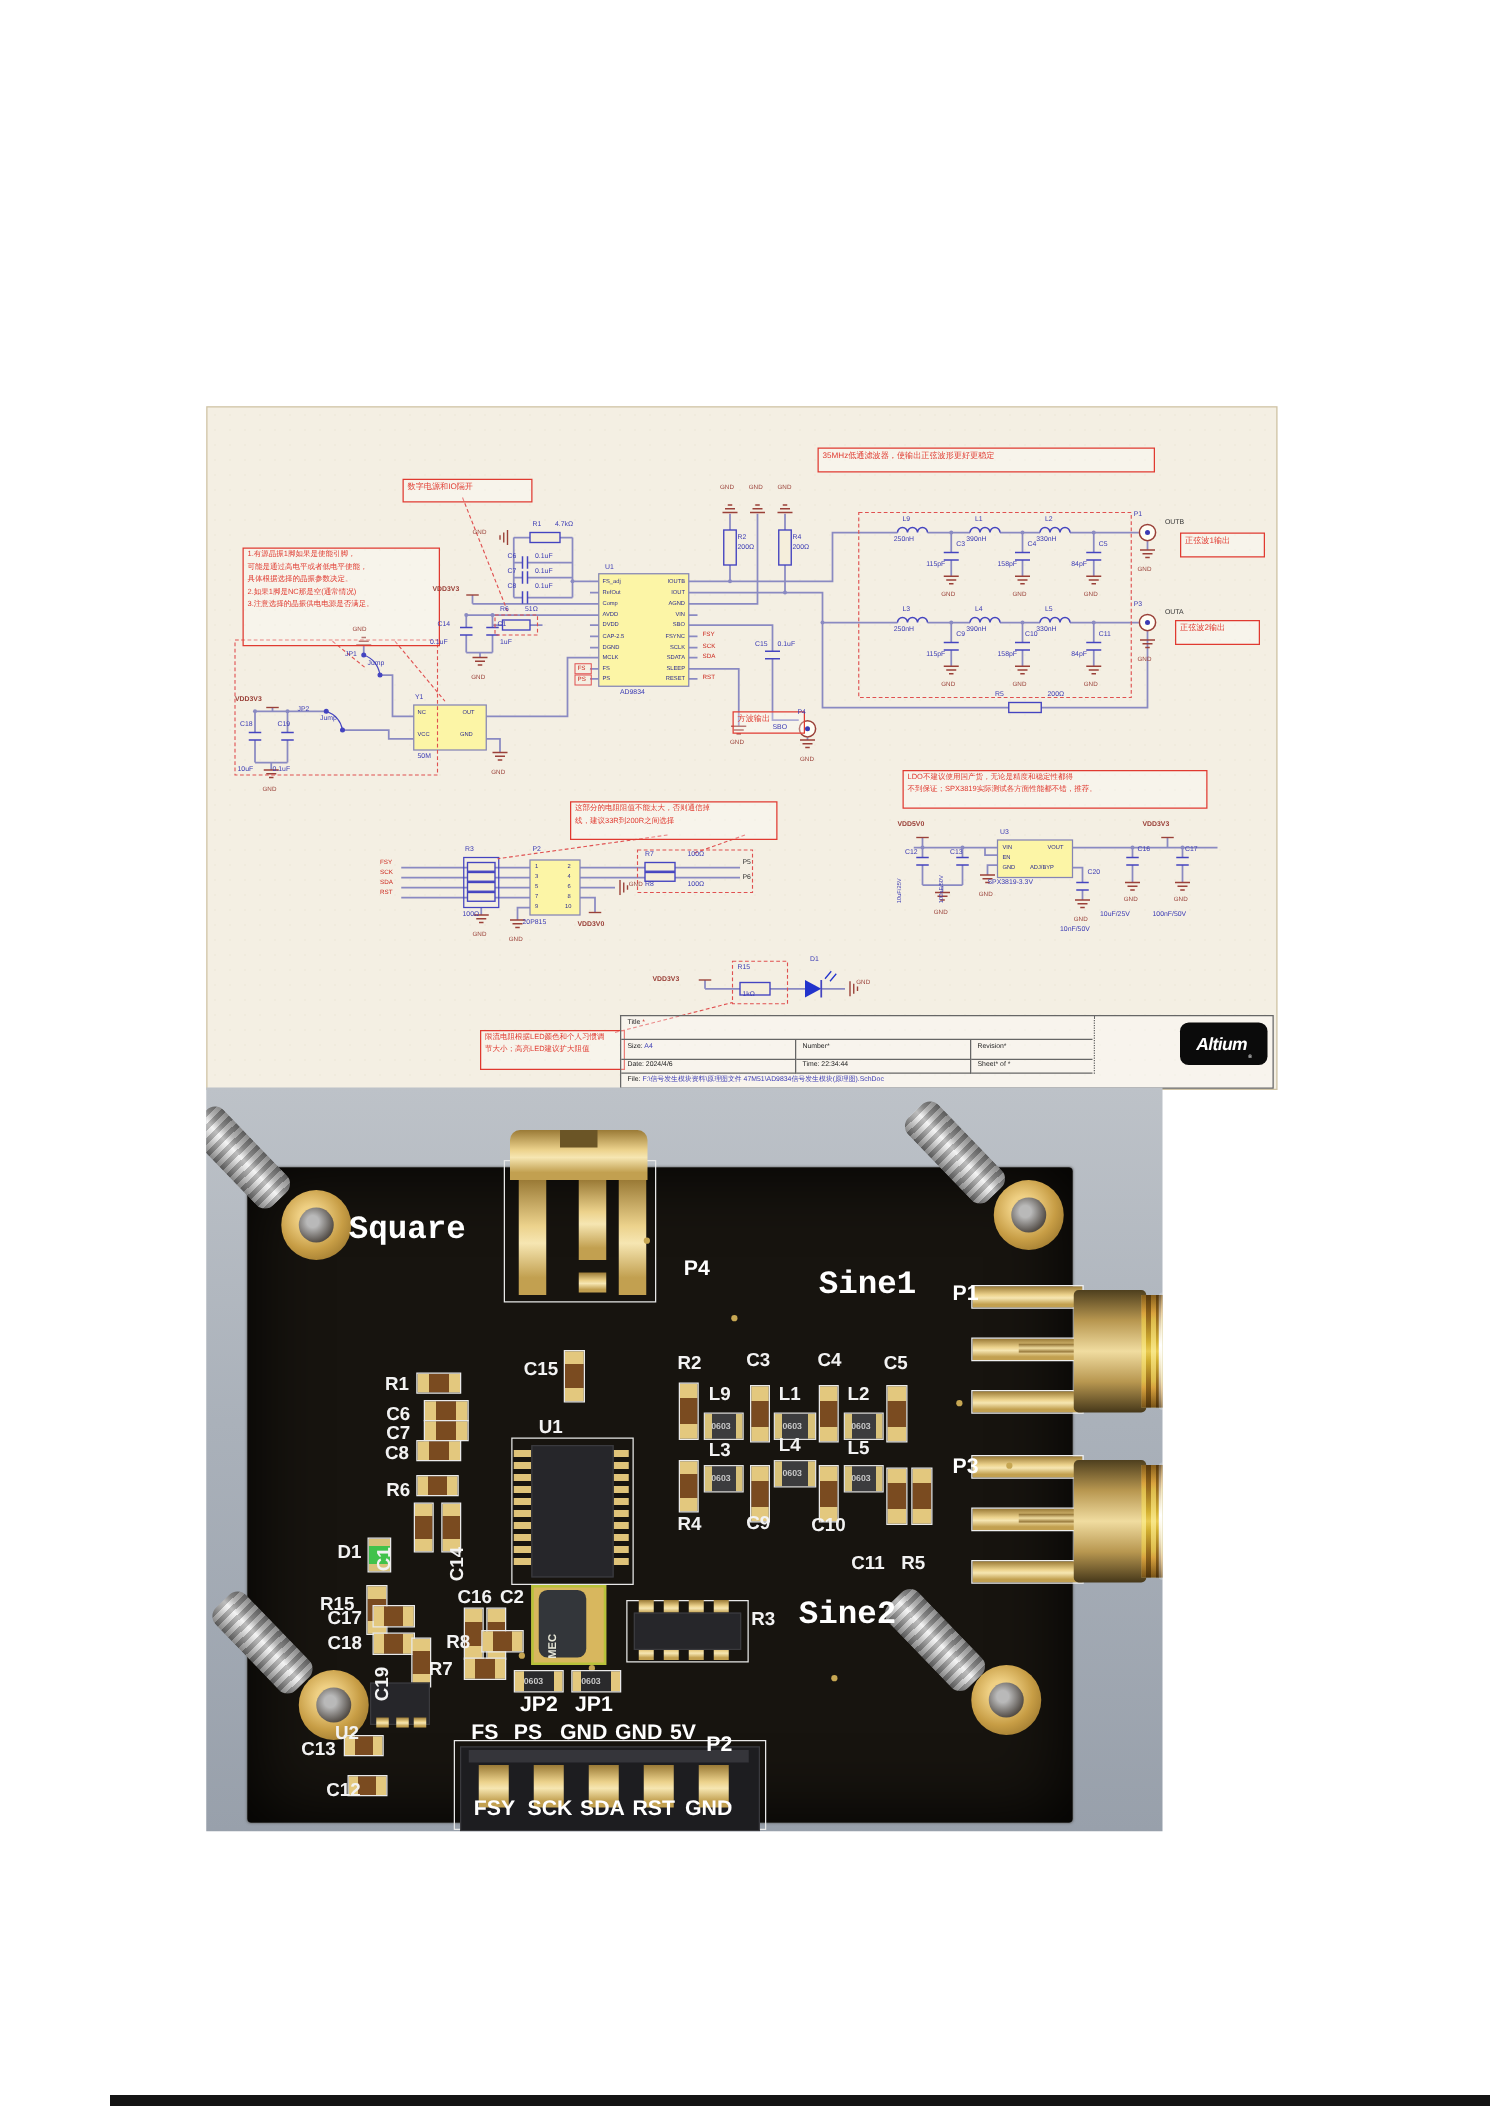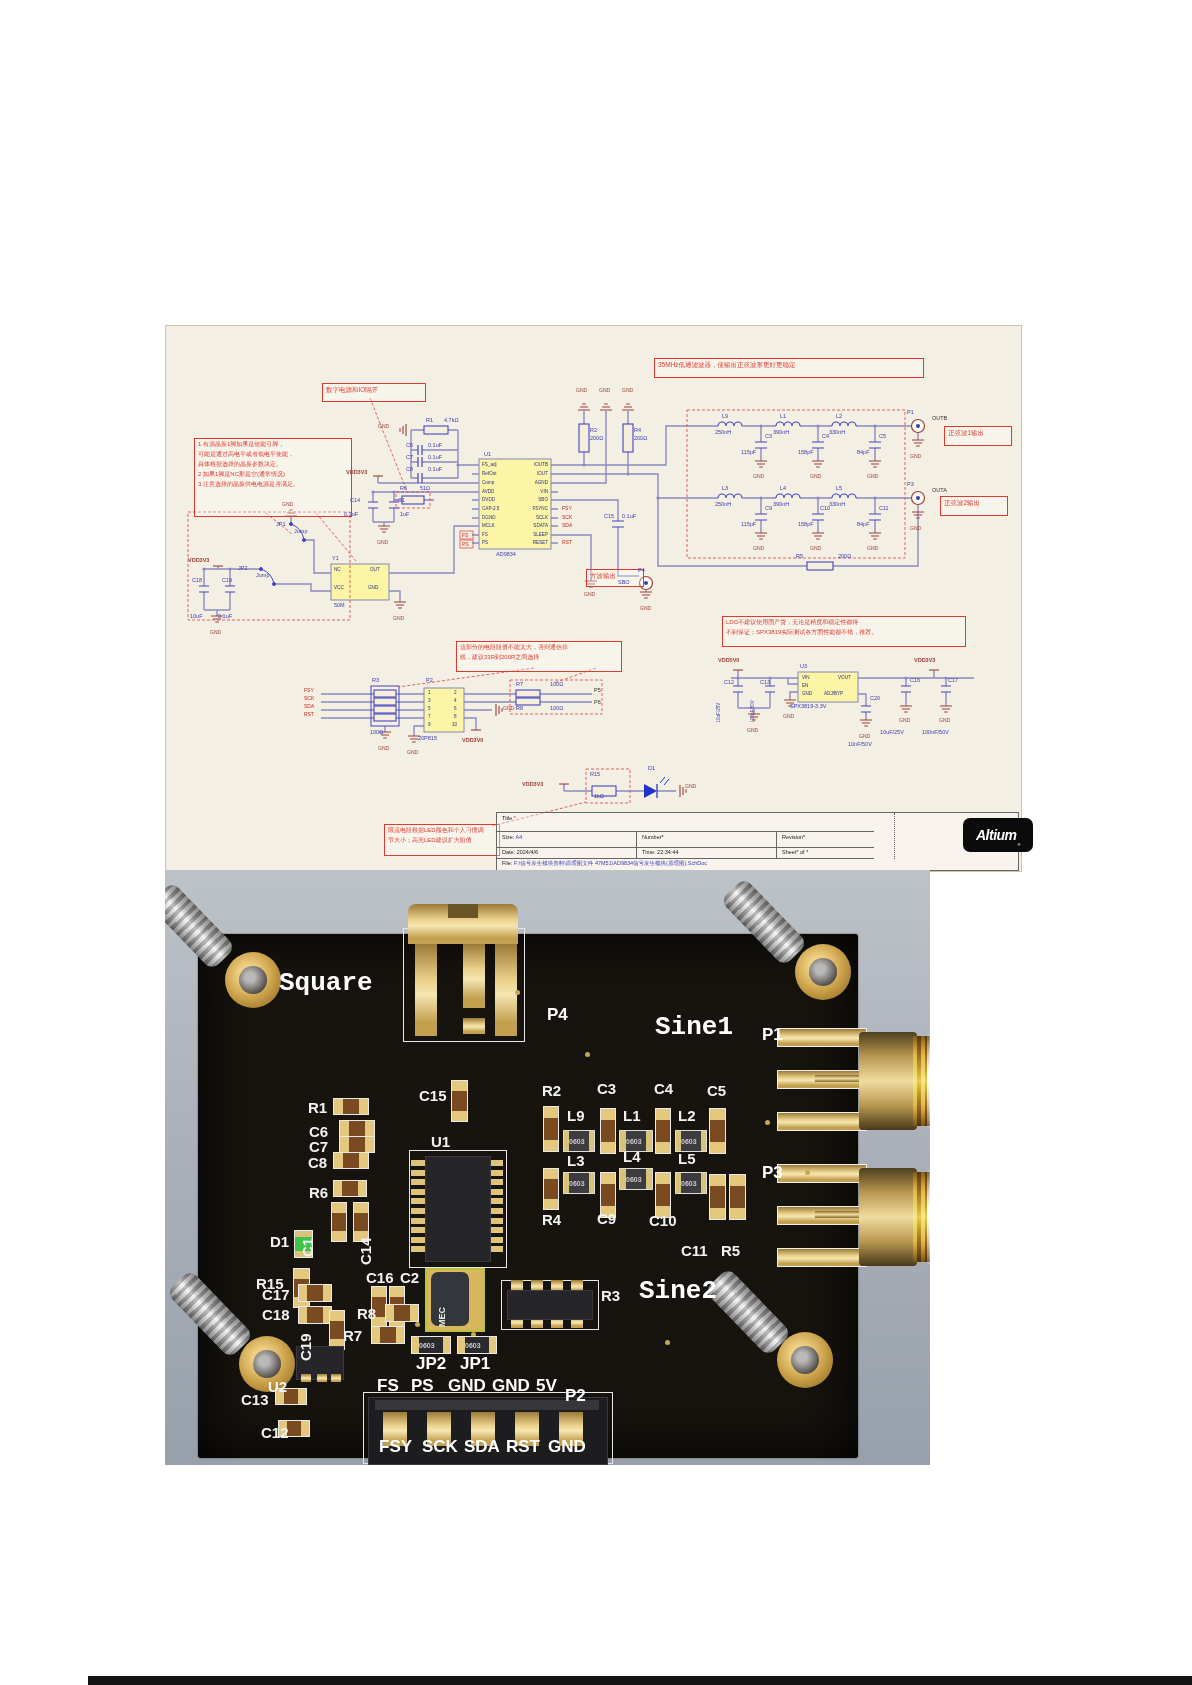--- a/index.html
+++ b/index.html
@@ -27,21 +27,21 @@
           font-size:5.5px;color:#222;background:rgba(255,255,255,.35);}
   .tblock div{position:absolute;box-sizing:border-box;}
   .tb-r1{left:0;top:0;width:377px;height:19px;border-bottom:1px solid #666;padding:2px 0 0 5px;}
   .tb-size{left:0;top:19px;width:140px;height:16px;border-bottom:1px solid #666;border-right:1px solid #666;padding:2px 0 0 5px;}
   .tb-num{left:140px;top:19px;width:140px;height:16px;border-bottom:1px solid #666;border-right:1px solid #666;padding:2px 0 0 5px;}
   .tb-rev{left:280px;top:19px;width:97px;height:16px;border-bottom:1px solid #666;padding:2px 0 0 5px;}
   .tb-date{left:0;top:35px;width:140px;height:11px;border-bottom:1px solid #666;border-right:1px solid #666;padding:1px 0 0 5px;}
   .tb-time{left:140px;top:35px;width:140px;height:11px;border-bottom:1px solid #666;border-right:1px solid #666;padding:1px 0 0 5px;}
   .tb-sheet{left:280px;top:35px;width:97px;height:11px;border-bottom:1px solid #666;padding:1px 0 0 5px;}
   .tb-file{left:0;top:46px;width:519px;height:11px;padding:1px 0 0 5px;color:#3b3bb4;white-space:nowrap;overflow:hidden;}
-  .tb-logocol{left:397px;top:0;width:142px;height:46px;border-left:1px dotted #666;}
+  .tb-logocol{left:378px;top:0;width:142px;height:46px;border-left:1px dotted #666;}
   .alt-logo{position:absolute;right:3px;top:5px;width:70px;height:34px;background:#0b0b0b;
             border-radius:7px;color:#fff;font-style:italic;font-weight:bold;font-size:14px;
             display:flex;align-items:center;justify-content:center;letter-spacing:-0.5px;}
   .alt-reg{font-size:4px;align-self:flex-end;margin:0 0 5px 1px;font-style:normal;}
   .ast{color:#cc2a20;}
   .tbv{color:#3b3bb4;}
 
   
   #pcb{position:absolute;left:165px;top:870px;width:765px;height:595px;overflow:hidden;
        background:linear-gradient(180deg,#bdc2c8 0%,#aab1ba 45%,#98a0ab 100%);}

